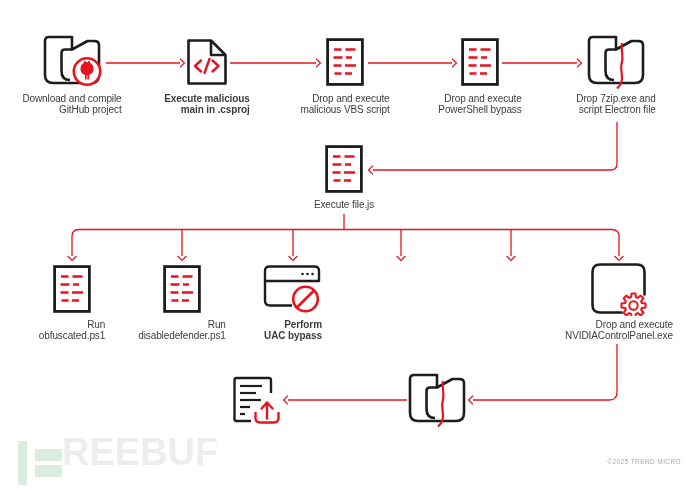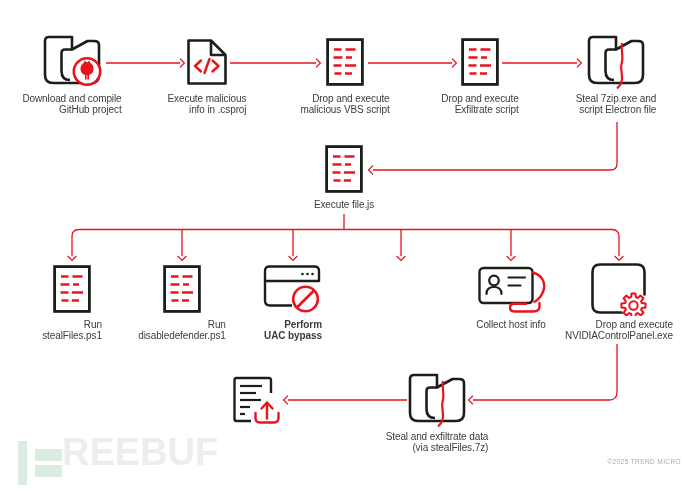--- a/index.html
+++ b/index.html
@@ -79,37 +79,37 @@
         <circle cx="47" cy="38.5" r="13.2" fill="#ffffff" stroke="#e8131d" stroke-width="2.6"></circle>
         <path fill="#e8131d" d="M40.5 36 q0 -4.5 3.2 -6 l0.9 -2.6 l2 1.9 q0.4 -0.05 0.8 0 l2 -1.9 l0.9 2.6 q3.2 1.5 3.2 6 q0 4.6 -4.4 5.9 l0 4.5 h-1.7 l0 -4.1 q-0.4 0.03 -0.8 0 l0 4.1 h-1.7 l0 -4.5 q-4.4 -1.3 -4.4 -5.9 z"></path>
       </svg>
     </div>
     <div class="lbl">
         <div>Download and compile</div>
         <div>GitHub project</div>
       </div>
   </div>
 
-  <div class="node" style="left:141px;top:36px;">
+  <div class="node" style="left:141px;top:36px;font-weight:bold;">
     <div class="iconbox h52">
       <svg width="44" height="48" viewBox="0 0 44 48">
         <g fill="none" stroke="#1d1d1b" stroke-width="2.6" stroke-linejoin="round">
           <path d="M3.5 2.5 H26 L40.5 17 V45.5 H3.5 Z"></path>
           <path d="M26 2.5 V17 H40.5"></path>
         </g>
         <g fill="none" stroke="#e8131d" stroke-width="2.4" stroke-linejoin="round" stroke-linecap="round">
           <path d="M16 22.5 L10 28 L16 33.5"></path>
           <path d="M24.5 21 L19.5 35"></path>
           <path d="M27.5 22.5 L33.5 28 L27.5 33.5"></path>
         </g>
       </svg>
     </div>
     <div class="lbl">
         <div>Execute malicious</div>
-        <div>info in .csproj</div>
+        <div>main in .csproj</div>
       </div>
   </div>
 
   <div class="node" style="left:279px;top:36px;">
     <div class="iconbox h52">
       <svg width="38" height="48" viewBox="0 0 38 48">
         <rect x="1.6" y="1.6" width="34.8" height="44.8" fill="none" stroke="#1d1d1b" stroke-width="2.8"></rect>
         <g stroke="#e8131d" stroke-width="2.6" fill="none">
           <path d="M8 11.5 H15.5 M19.5 11.5 H29.5"></path>
           <path d="M7.5 19.5 H16.5 M20 19.5 H26"></path>
@@ -131,36 +131,36 @@
         <g stroke="#e8131d" stroke-width="2.6" fill="none">
           <path d="M8 11.5 H15.5 M19.5 11.5 H29.5"></path>
           <path d="M7.5 19.5 H16.5 M20 19.5 H26"></path>
           <path d="M7.5 27.5 H15.5 M19 27.5 H30"></path>
           <path d="M8.5 35.5 H15.5 M19 35.5 H26"></path>
         </g>
       </svg>
     </div>
     <div class="lbl">
         <div>Drop and execute</div>
-        <div>Exfiltrate script</div>
+        <div>PowerShell bypass</div>
       </div>
   </div>
 
   <div class="node" style="left:550px;top:36px;">
     <div class="iconbox h52">
       <svg width="64" height="58" viewBox="0 0 64 58">
         <g fill="none" stroke="#1d1d1b" stroke-width="2.6" stroke-linejoin="round">
           <path d="M5 8 Q5 4 9 4 L32 4 L32 16.5 L47.5 8 L54 8 Q59 8 59 12 L59 42 Q59 50 51 50 L13 50 Q5 50 5 42 Z"></path>
           <path d="M32 16.5 L25 16.5 Q21.5 16.5 21.5 20 L21.5 38 Q21.5 47 30 47"></path>
         </g>
         <path d="M38 10 C36.5 17 40 23 37.5 31 C35.8 36.5 39.5 42 37.5 49 C36.8 51.5 35 53.5 33 55.5" fill="none" stroke="#e8131d" stroke-width="2.2"></path>
       </svg>
     </div>
     <div class="lbl">
-        <div>Steal 7zip.exe and</div>
+        <div>Drop 7zip.exe and</div>
         <div>script Electron file</div>
       </div>
   </div>
 
   <div class="node" style="left:278px;top:144px;">
     <div class="iconbox h50">
       <svg width="38" height="48" viewBox="0 0 38 48">
         <rect x="1.6" y="1.6" width="34.8" height="44.8" fill="none" stroke="#1d1d1b" stroke-width="2.8"></rect>
         <g stroke="#e8131d" stroke-width="2.6" fill="none">
           <path d="M8 11.5 H15.5 M19.5 11.5 H29.5"></path>
@@ -182,21 +182,21 @@
         <g stroke="#e8131d" stroke-width="2.6" fill="none">
           <path d="M8 11.5 H15.5 M19.5 11.5 H29.5"></path>
           <path d="M7.5 19.5 H16.5 M20 19.5 H26"></path>
           <path d="M7.5 27.5 H15.5 M19 27.5 H30"></path>
           <path d="M8.5 35.5 H15.5 M19 35.5 H26"></path>
         </g>
       </svg>
     </div>
     <div class="lbl">
         <div>Run</div>
-        <div>stealFiles.ps1</div>
+        <div>obfuscated.ps1</div>
       </div>
   </div>
 
   <div class="node" style="left:116px;top:264px;">
     <div class="iconbox h50">
       <svg width="38" height="48" viewBox="0 0 38 48">
         <rect x="1.6" y="1.6" width="34.8" height="44.8" fill="none" stroke="#1d1d1b" stroke-width="2.8"></rect>
         <g stroke="#e8131d" stroke-width="2.6" fill="none">
           <path d="M8 11.5 H15.5 M19.5 11.5 H29.5"></path>
           <path d="M7.5 19.5 H16.5 M20 19.5 H26"></path>
@@ -227,40 +227,20 @@
         <path d="M34 43.5 L51 26.5" stroke="#e8131d" stroke-width="2.6" fill="none"></path>
       </svg>
     </div>
     <div class="lbl">
         <div>Perform</div>
         <div>UAC bypass</div>
       </div>
   </div>
 
 
-  <div class="node" style="left:445px;top:264px;">
-    <div class="iconbox h50" style="margin-left:10px;">
-      <svg width="78" height="52" viewBox="0 0 78 52">
-        <rect x="2.5" y="5" width="53" height="35" rx="4" fill="none" stroke="#1d1d1b" stroke-width="2.4"></rect>
-        <g fill="none" stroke="#1d1d1b" stroke-width="2.2" stroke-linecap="round">
-          <circle cx="17" cy="17.5" r="4.8"></circle>
-          <path d="M9.5 31 Q9.5 24 17 24 Q24.5 24 24.5 31"></path>
-          <path d="M31.5 14.5 H48"></path>
-          <path d="M31.5 22.5 H43.5"></path>
-        </g>
-        <g fill="none" stroke="#e8131d" stroke-width="2.4" stroke-linecap="round" stroke-linejoin="round">
-          <path d="M56 9.5 C68 13 70 24 63.5 33.5 C62 35.5 60 37.5 57.5 38.8"></path>
-          <path d="M62.5 40 V43 Q62.5 48.5 56.5 48.5 H37.5 Q33 48.5 33 44.5 Q33 40.8 37.2 40.8 H49"></path>
-        </g>
-      </svg>
-    </div>
-    <div class="lbl">
-        <div>Collect host info</div>
-      </div>
-  </div>
 
   <div class="node" style="left:553px;top:264px;">
     <div class="iconbox h50">
       <svg width="62" height="54" viewBox="0 0 62 54">
         <path d="M46.5 50.5 H12 Q4.5 50.5 4.5 43 V10 Q4.5 2.5 12 2.5 H49 Q56.5 2.5 56.5 10 V32.5" fill="none" stroke="#1d1d1b" stroke-width="2.6" stroke-linejoin="round" stroke-linecap="round"></path>
         <g transform="translate(45.5,43.5)">
           <circle r="13" fill="#ffffff"></circle>
           <path d="M8.36 -2.4 L12.05 -1.91 L12.05 1.91 L8.36 2.4 L7.61 4.22 L9.87 7.17 L7.17 9.87 L4.22 7.61 L2.4 8.36 L1.91 12.05 L-1.91 12.05 L-2.4 8.36 L-4.22 7.61 L-7.17 9.87 L-9.87 7.17 L-7.61 4.22 L-8.36 2.4 L-12.05 1.91 L-12.05 -1.91 L-8.36 -2.4 L-7.61 -4.22 L-9.87 -7.17 L-7.17 -9.87 L-4.22 -7.61 L-2.4 -8.36 L-1.91 -12.05 L1.91 -12.05 L2.4 -8.36 L4.22 -7.61 L7.17 -9.87 L9.87 -7.17 L7.61 -4.22 Z" fill="#ffffff" stroke="#e8131d" stroke-width="2" stroke-linejoin="round"></path>
           <circle r="4.2" fill="none" stroke="#e8131d" stroke-width="2"></circle>
         </g>
@@ -295,21 +275,17 @@
   <div class="node" style="left:371px;top:374px;">
     <div class="iconbox h52">
       <svg width="64" height="58" viewBox="0 0 64 58">
         <g fill="none" stroke="#1d1d1b" stroke-width="2.6" stroke-linejoin="round">
           <path d="M5 8 Q5 4 9 4 L32 4 L32 16.5 L47.5 8 L54 8 Q59 8 59 12 L59 42 Q59 50 51 50 L13 50 Q5 50 5 42 Z"></path>
           <path d="M32 16.5 L25 16.5 Q21.5 16.5 21.5 20 L21.5 38 Q21.5 47 30 47"></path>
         </g>
         <path d="M38 10 C36.5 17 40 23 37.5 31 C35.8 36.5 39.5 42 37.5 49 C36.8 51.5 35 53.5 33 55.5" fill="none" stroke="#e8131d" stroke-width="2.2"></path>
       </svg>
     </div>
-    <div class="lbl">
-        <div>Steal and exfiltrate data</div>
-        <div>(via stealFiles.7z)</div>
-      </div>
   </div>
 
   <div class="copyright">©2025 TREND MICRO</div>
 
 </div>
 
 </body></html>

